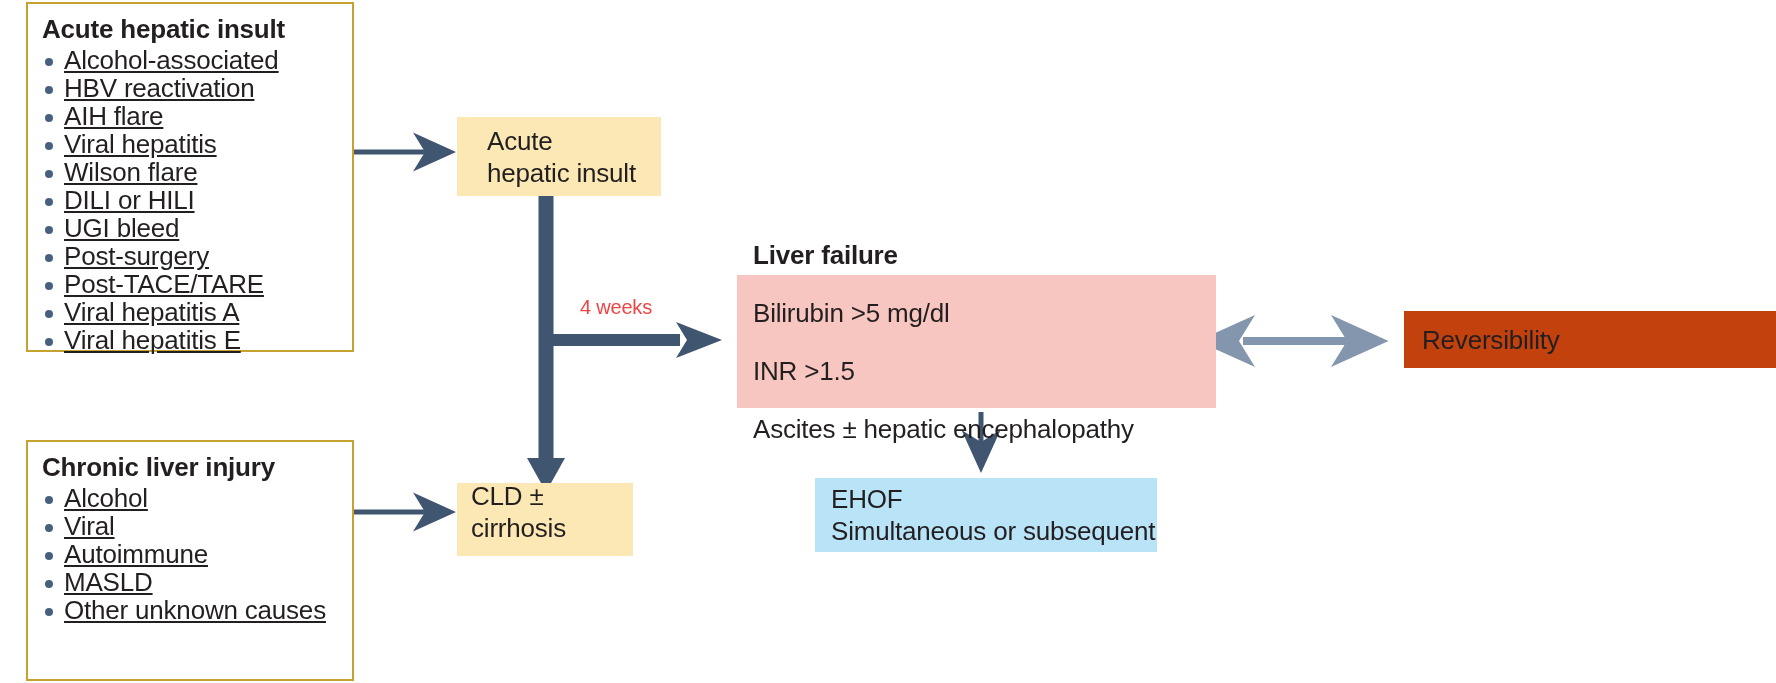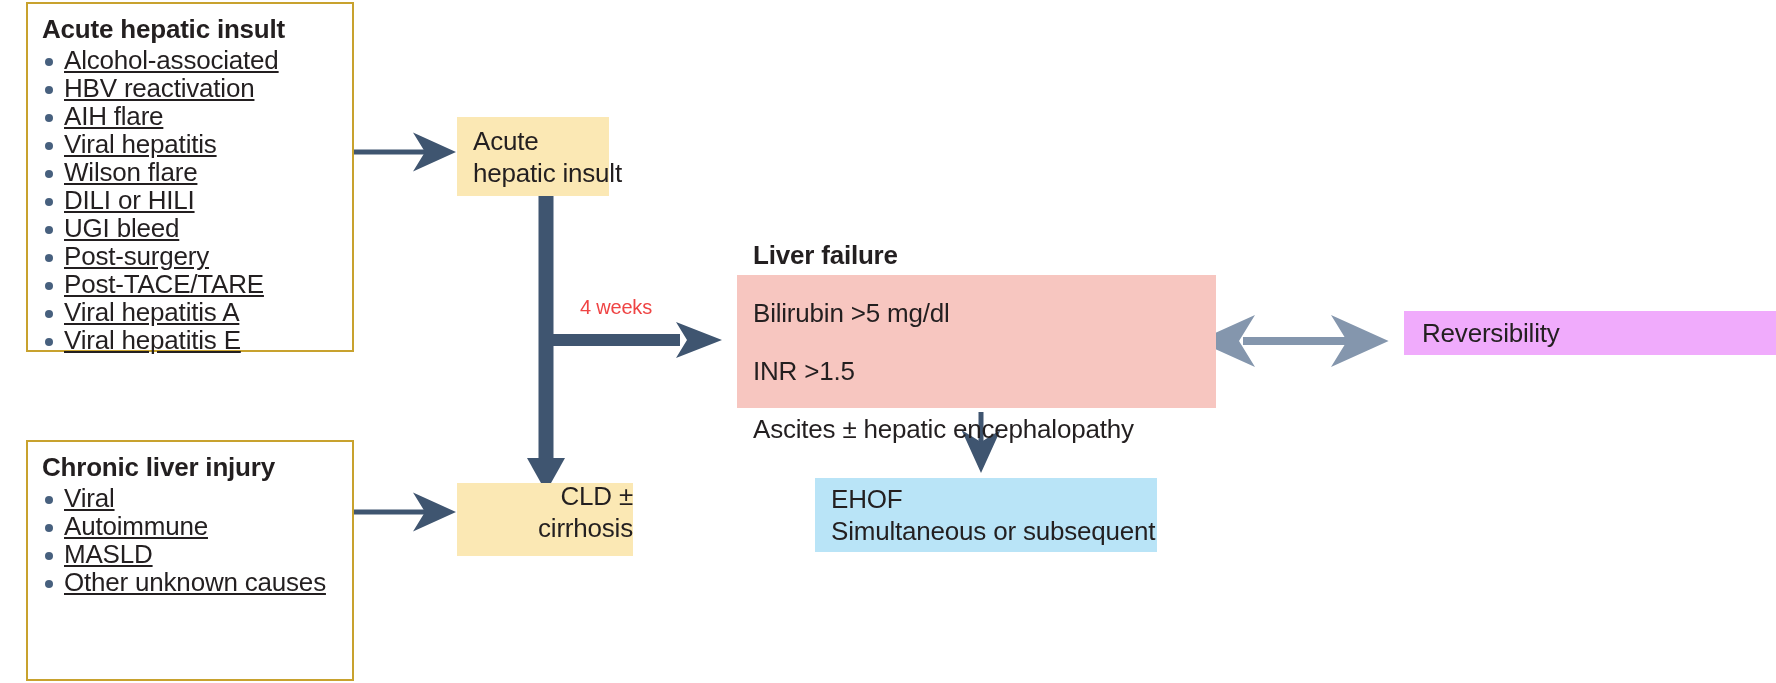--- a/index.html
+++ b/index.html
@@ -58,25 +58,25 @@
     justify-content:center;
   }
   .pbox .ln{
     font-size:26px;
     line-height:32px;
     letter-spacing:-0.2px;
     white-space:nowrap;
   }
   .pbox .ln.b{font-weight:bold;}
 
-  #box-acute{left:457px;top:117px;width:152px;height:79px;background:#fbe8b4;padding:0 0 0 16px;}
-  #box-cld{left:457px;top:483px;width:176px;height:73px;background:#fbe8b4;padding:0 0 16px 14px;align-items:flex-end;}
+  #box-acute{left:457px;top:117px;width:204px;height:79px;background:#fbe8b4;padding:0 0 0 30px;}
+  #box-cld{left:457px;top:483px;width:176px;height:73px;background:#fbe8b4;padding:0 0 16px 14px;}
   #box-liverfailure{left:737px;top:275px;width:479px;height:133px;background:#f7c6c0;padding:0 0 0 16px;gap:26px;}
   #box-ehof{left:815px;top:478px;width:342px;height:74px;background:#b9e4f7;padding:0 0 0 16px;}
-  #box-reversibility{left:1404px;top:311px;width:372px;height:44px;background:#f0abfc;padding:0 0 0 18px;justify-content:center;}
+  #box-reversibility{left:1404px;top:311px;width:372px;height:57px;background:#c2410c;padding:0 0 0 18px;justify-content:center;}
 
   
   .arrowlabel{
     position:absolute;
     font-size:20px;
     letter-spacing:-0.2px;
     white-space:nowrap;
     color:#ef4444;
   }
   #label-4weeks{left:580px;top:296px;}
@@ -140,20 +140,21 @@
       <li>Post-surgery</li>
       <li>Post-TACE/TARE</li>
       <li>Viral hepatitis A</li>
       <li>Viral hepatitis E</li>
     </ul>
   </div>
 
   <div class="srcbox" id="src-chronic" style="left:2px;top:440px;width:328px;height:241px;">
     <div class="title">Chronic liver injury</div>
     <ul>
+      <li>Alcohol</li>
       <li>Viral</li>
       <li>Autoimmune</li>
       <li>MASLD</li>
       <li>Other unknown causes</li>
     </ul>
   </div>
 
   <div class="pbox" id="box-acute">
     <div class="ln">Acute</div>
     <div class="ln">hepatic insult</div>

